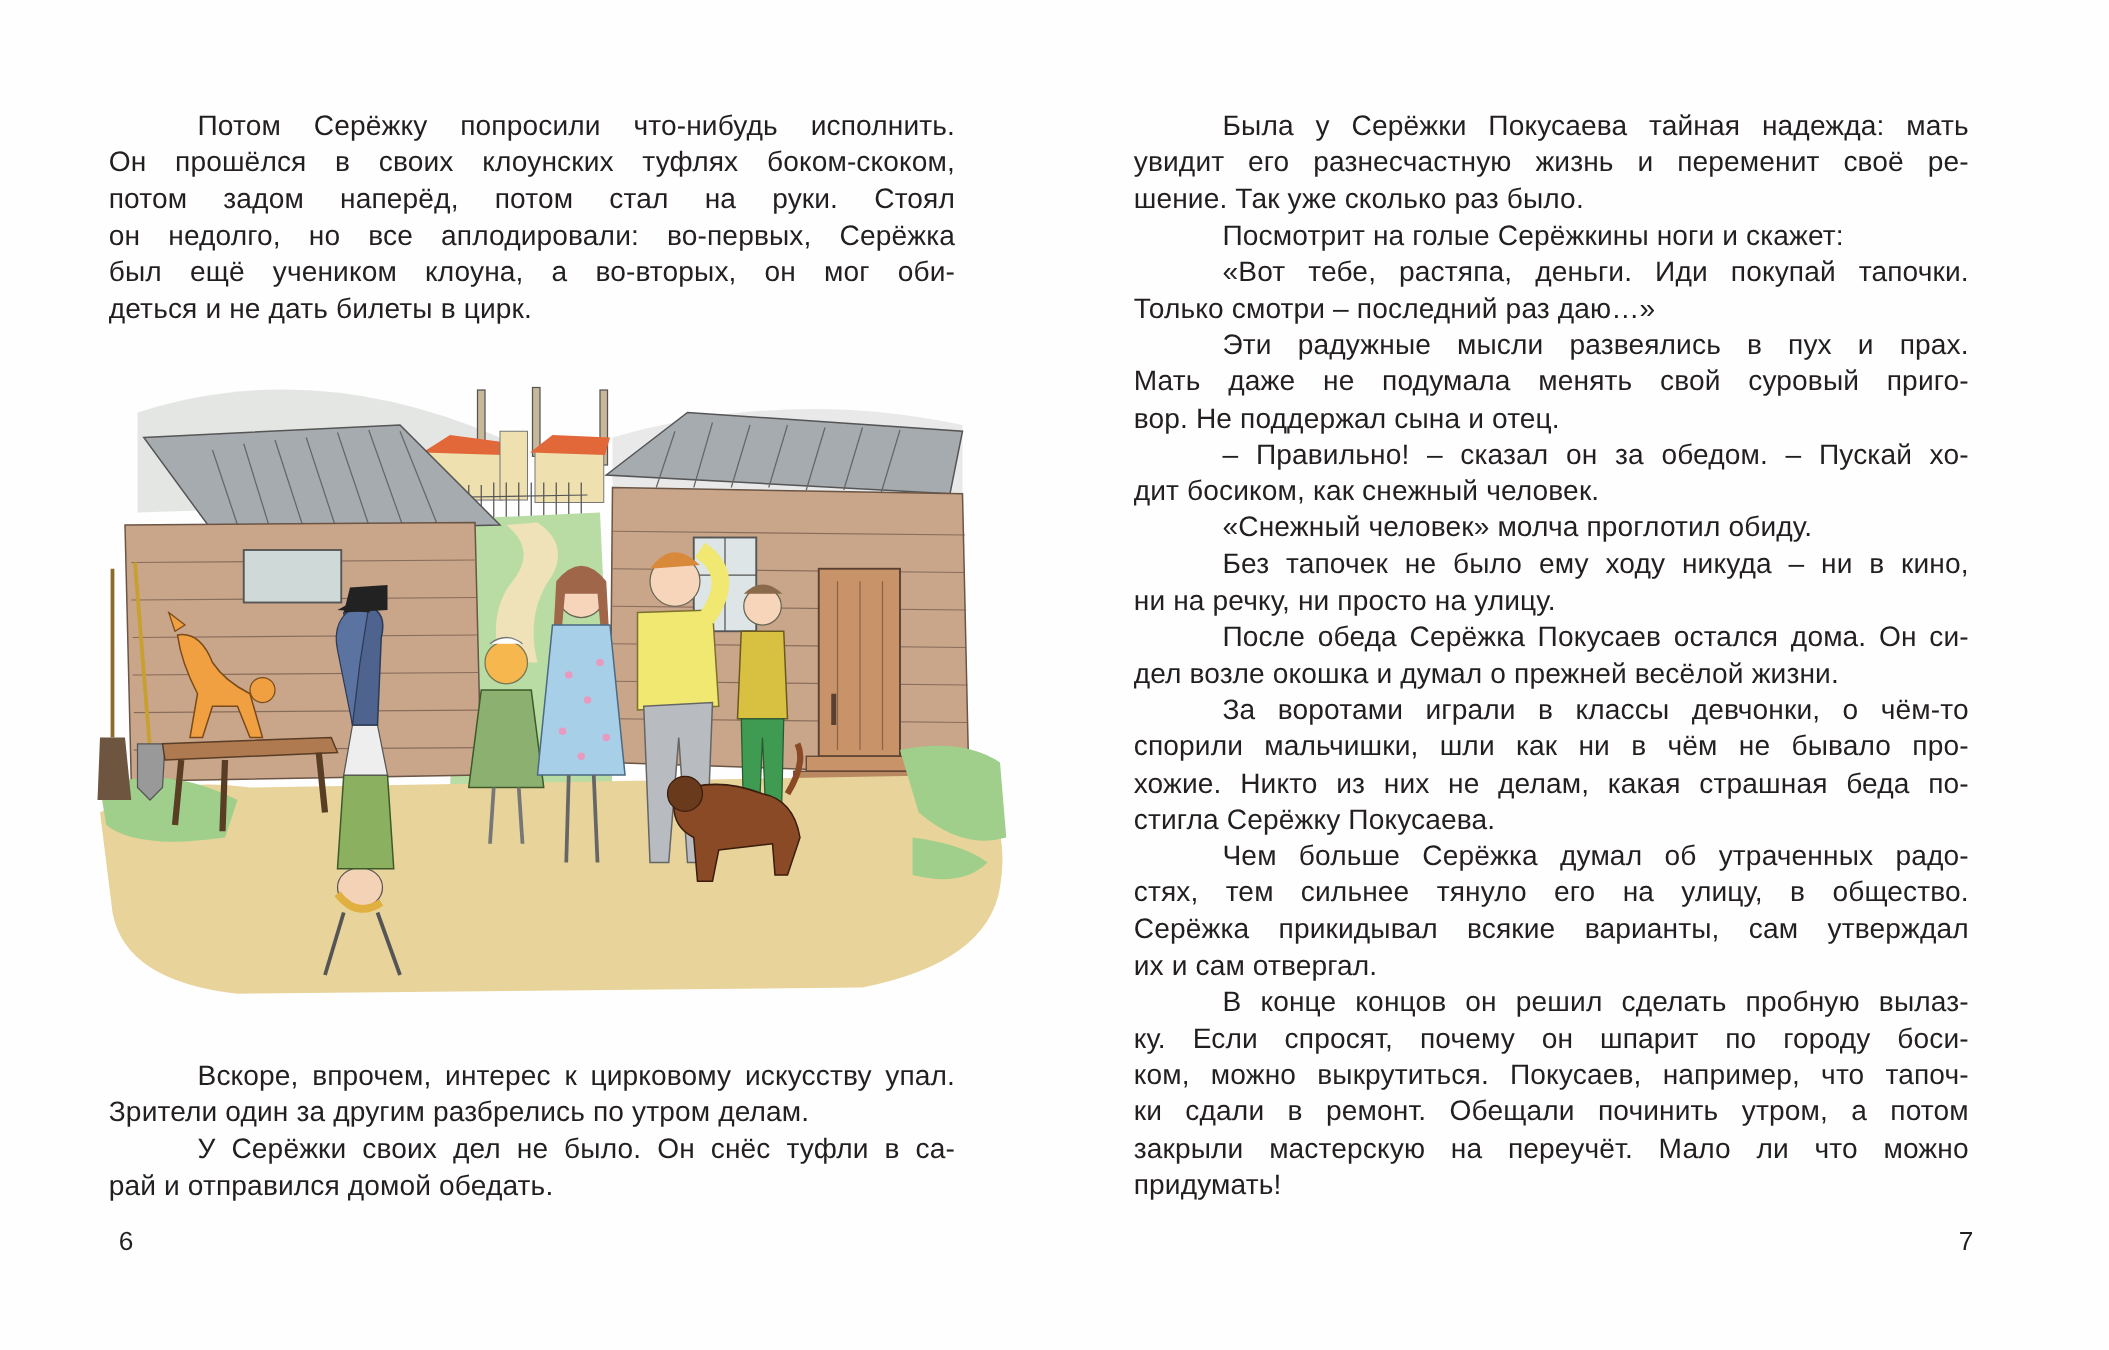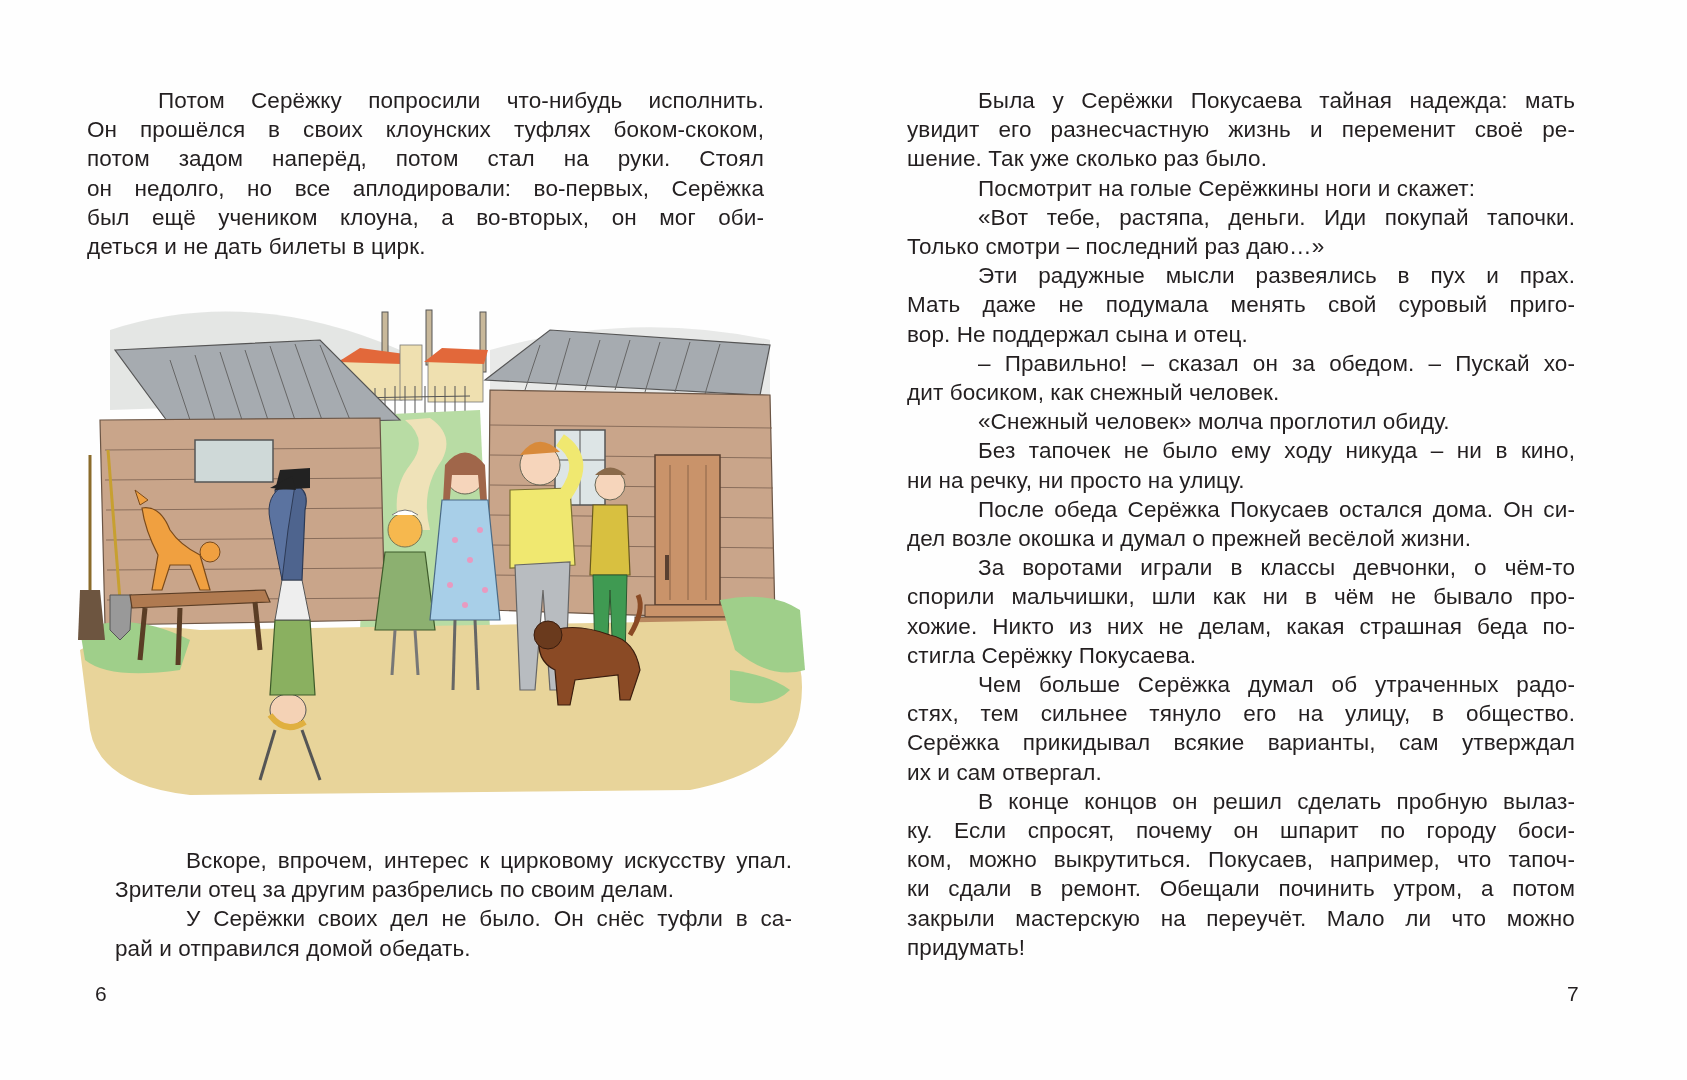--- a/index.html
+++ b/index.html
@@ -49,21 +49,21 @@
     }
     .text-block p .line.last {
       text-align-last: left;
     }
     .text-block p .line.first {
       text-indent: 71px;
     }
     .text-block p { text-indent: 0; }
 
     .left-top { left: 87px; top: 86px; width: 677px; }
-    .left-bottom { left: 87px; top: 846px; width: 677px; margin-left: 28px; }
+    .left-bottom { left: 87px; top: 846px; width: 677px; }
     .right-main { left: 82px; top: 86px; width: 668px; }
 
     .page-number {
       position: absolute;
       top: 982px;
       font-size: 21px;
       line-height: 24px;
       color: #231f20;
     }
     .page-left .page-number { left: 95px; }
@@ -251,21 +251,21 @@
 
         <path d="M470 345 Q500 330 540 345 Q565 350 570 380 L560 410 L550 410 L548 385 L505 390 L500 415 L488 415 L485 380 Q465 370 470 345 Z" fill="#8a4a25" stroke="#3a1d0e" stroke-width="1.2"></path>
         <circle cx="478" cy="345" r="14" fill="#6a3a1d" stroke="#3a1d0e"></circle>
         <path d="M560 345 Q575 320 568 305" stroke="#8a4a25" stroke-width="5" fill="none"></path>
       </svg>
     </div>
 
     <div class="text-block left-bottom" id="left-bottom">
         <p>
           <span class="line first">Вскоре, впрочем, интерес к цирковому искусству упал.</span>
-          <span class="line last">Зрители отец за другим разбрелись по своим делам.</span>
+          <span class="line last">Зрители один за другим разбрелись по утром делам.</span>
         </p>
         <p>
           <span class="line first">У Серёжки своих дел не было. Он снёс туфли в са-</span>
           <span class="line last">рай и отправился домой обедать.</span>
         </p>
       </div>
 
     <div class="page-number">6</div>
   </div>
 

